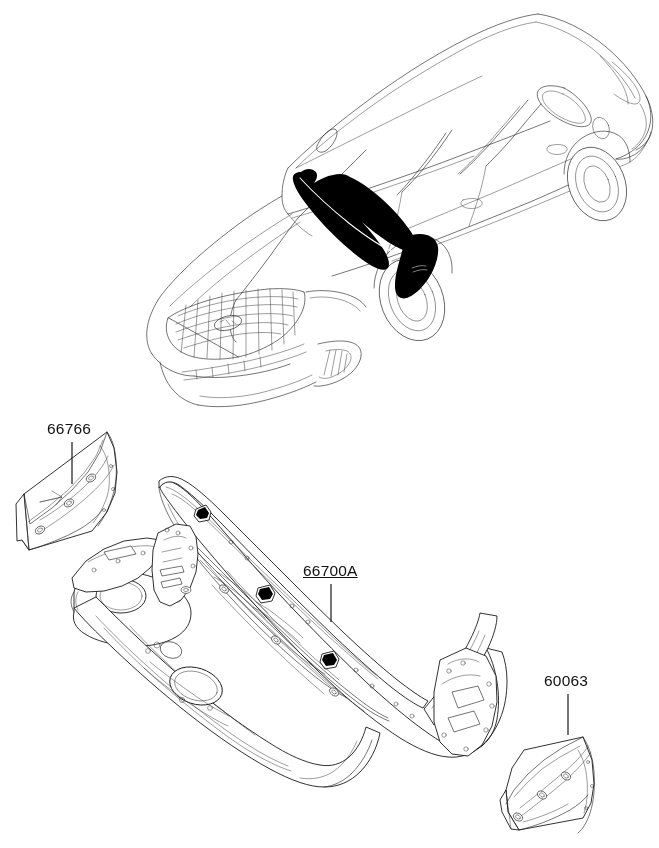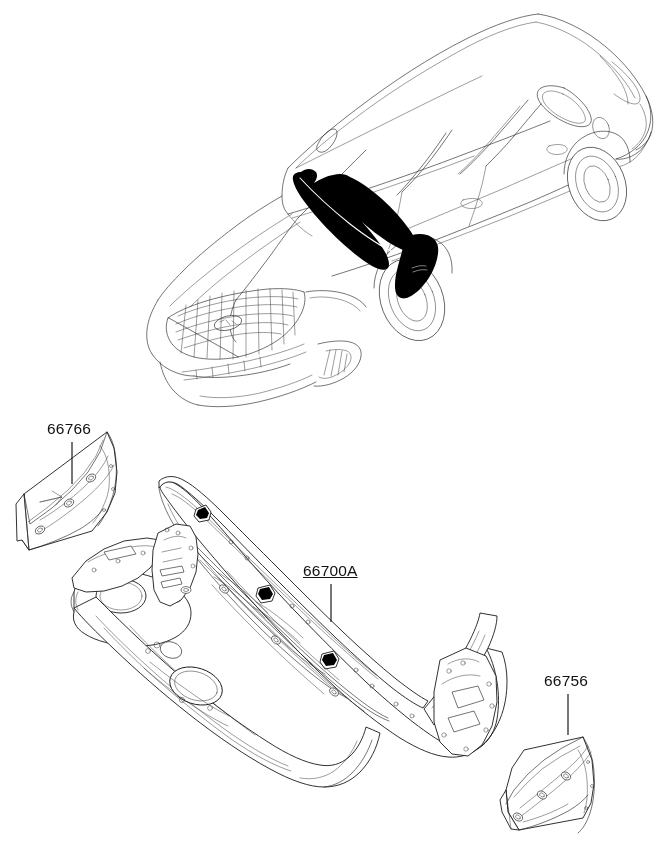--- a/index.html
+++ b/index.html
@@ -497,15 +497,15 @@
       <circle class="ln-hair" cx="586" cy="808" r="1.5"></circle>
     </g>
 
     <path class="leader" d="M568,694 L568,735"></path>
   </svg>
 
   <div class="part-label" id="label-66766">66766</div>
 
   <div class="part-label" id="label-66700A">66700A</div>
 
-  <div class="part-label" id="label-66756">66756</div>
+  <div class="part-label" id="label-66756">60063</div>
 
 </div>
 
 </body></html>

